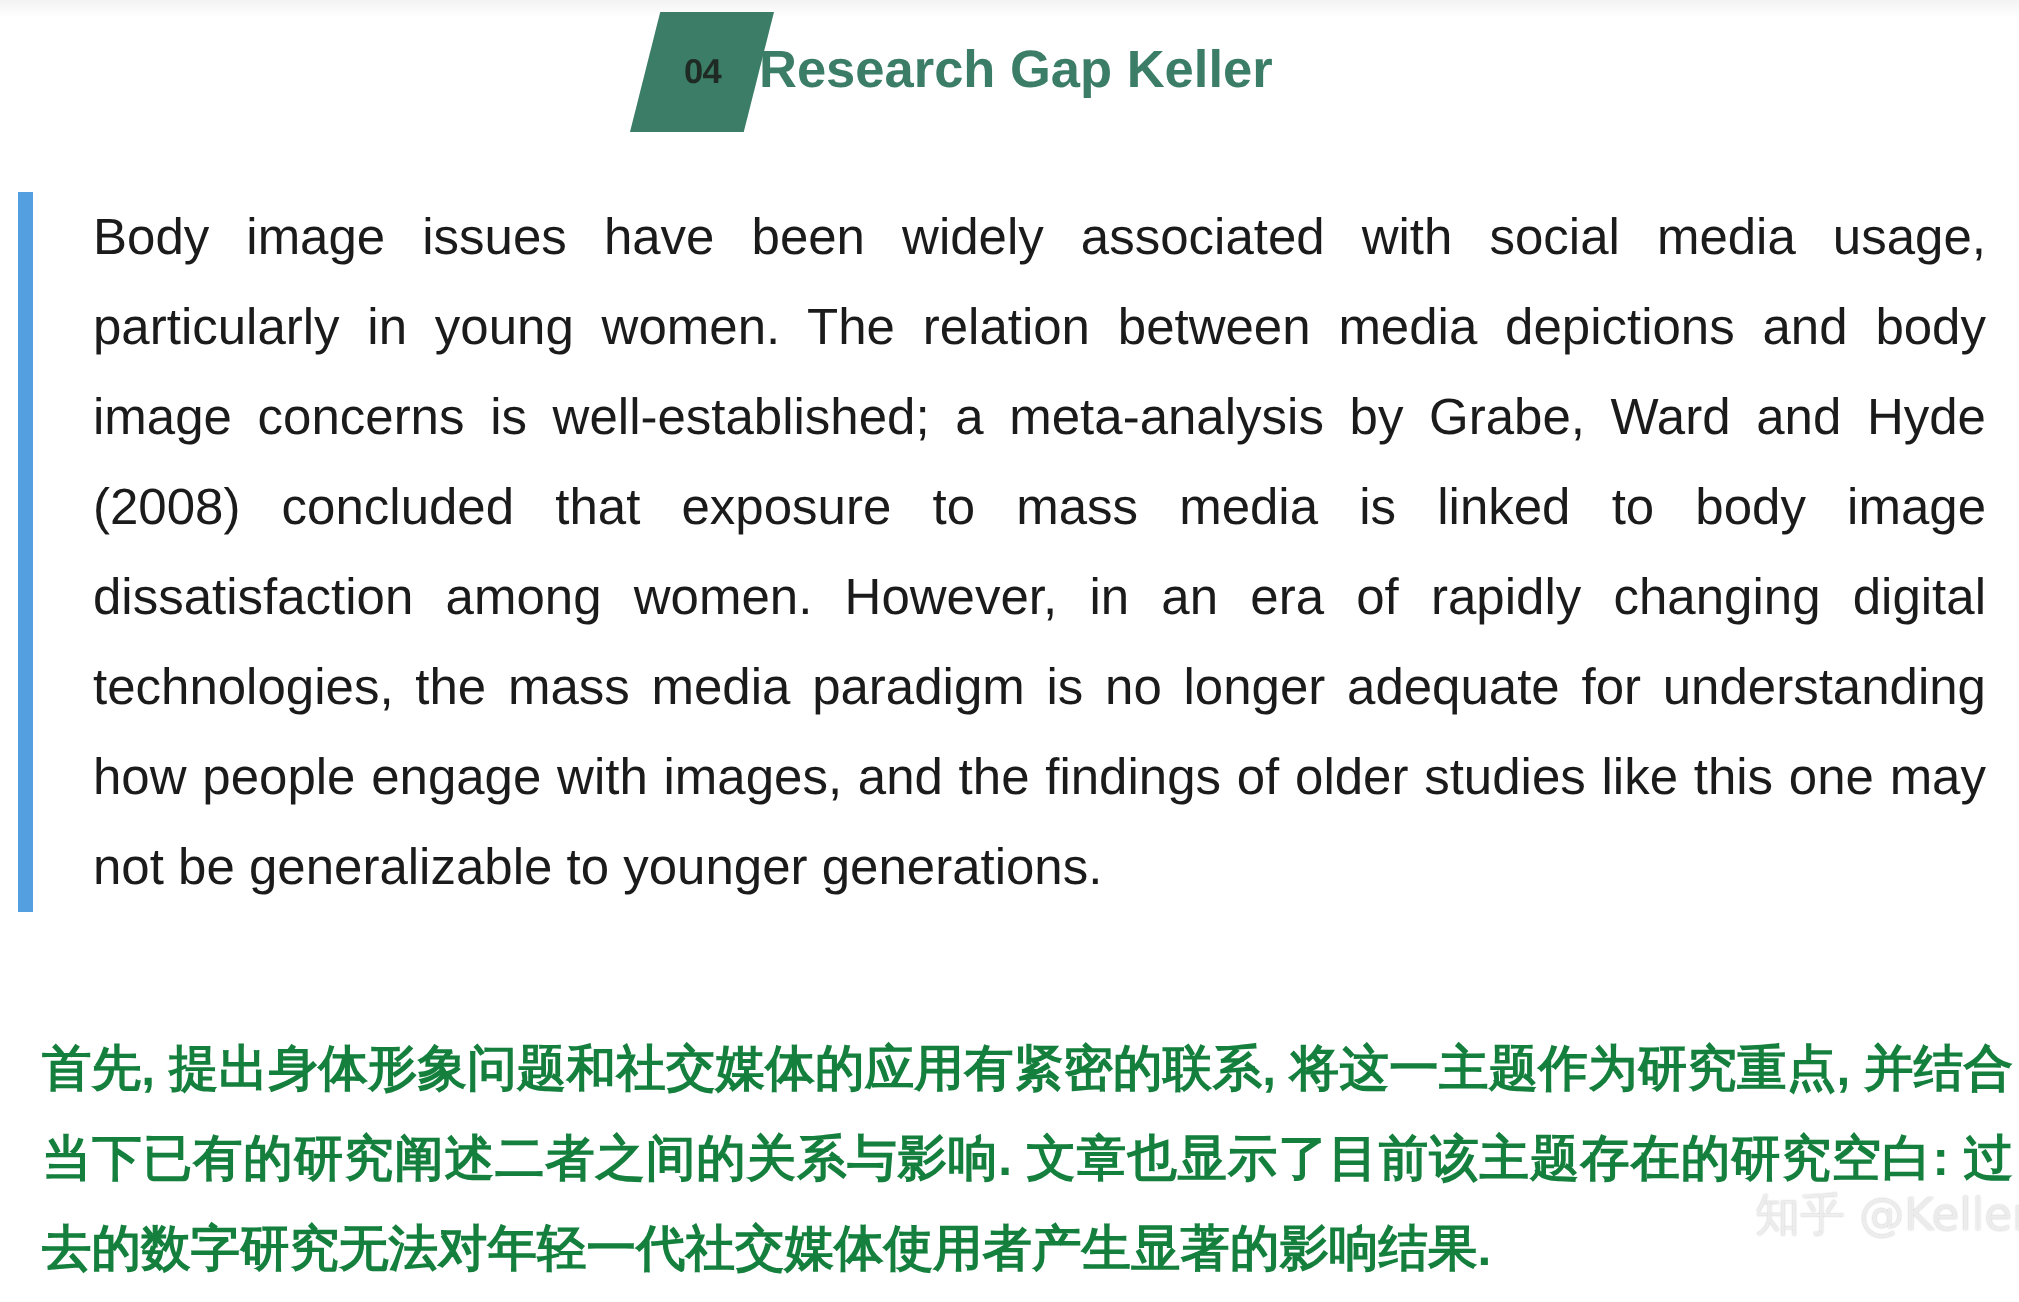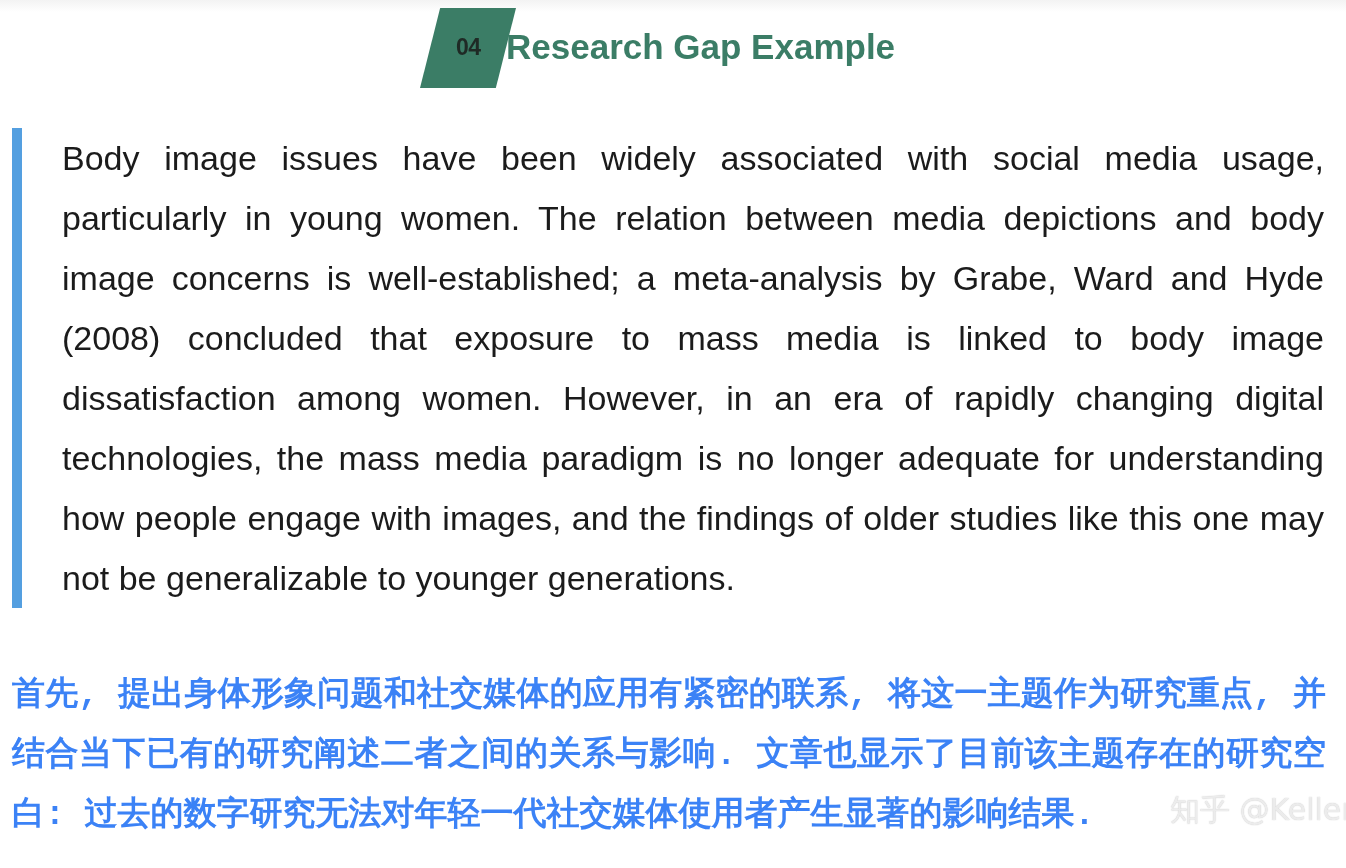--- a/index.html
+++ b/index.html
@@ -81,27 +81,27 @@
       line-height: 60px;
       color: #1b1b1b;
       text-align: justify;
       padding-top: 0px;
     }
     .summary {
       position: absolute;
       left: 12px;
       top: 666px;
       width: 1314px;
-      margin: 0;
+      margin: 16px;
       font-size: 33px;
       line-height: 60px;
       font-weight: bold;
-      color: #3b82f6;
+      color: #15803d;
       text-align: justify;
-      font-family: Liberation Mono, monospace;
+      font-family: Liberation Sans, sans-serif;
     }
     .watermark {
       position: absolute;
       left: 1170px;
       top: 790px;
       font-size: 30px;
       color: rgba(255,255,255,0.75);
       text-shadow: 0 0 1px rgba(120,120,120,0.6);
       white-space: nowrap;
       font-family: "DejaVu Sans", sans-serif;
@@ -109,21 +109,21 @@
     }
   </style>
 </head>
 <body>
 
 <div class="top-shade"></div>
 
 <div class="heading">
   <div class="heading-badge"></div>
   <span class="heading-number">04</span>
-  <span class="heading-title">Research Gap Example</span>
+  <span class="heading-title">Research Gap Keller</span>
 </div>
 
 <div class="quote">
   <div class="quote-bar"></div>
   <p class="quote-text">Body image issues have been widely associated with social media usage, particularly in young women. The relation between media depictions and body image concerns is well-established; a meta-analysis by Grabe, Ward and Hyde (2008) concluded that exposure to mass media is linked to body image dissatisfaction among women. However, in an era of rapidly changing digital technologies, the mass media paradigm is no longer adequate for understanding how people engage with images, and the findings of older studies like this one may not be generalizable to younger generations.</p>
 </div>
 
 <p class="summary">首先, 提出身体形象问题和社交媒体的应用有紧密的联系, 将这一主题作为研究重点, 并结合当下已有的研究阐述二者之间的关系与影响. 文章也显示了目前该主题存在的研究空白: 过去的数字研究无法对年轻一代社交媒体使用者产生显著的影响结果.</p>
 
 <div class="watermark">知乎 @Keller</div>

